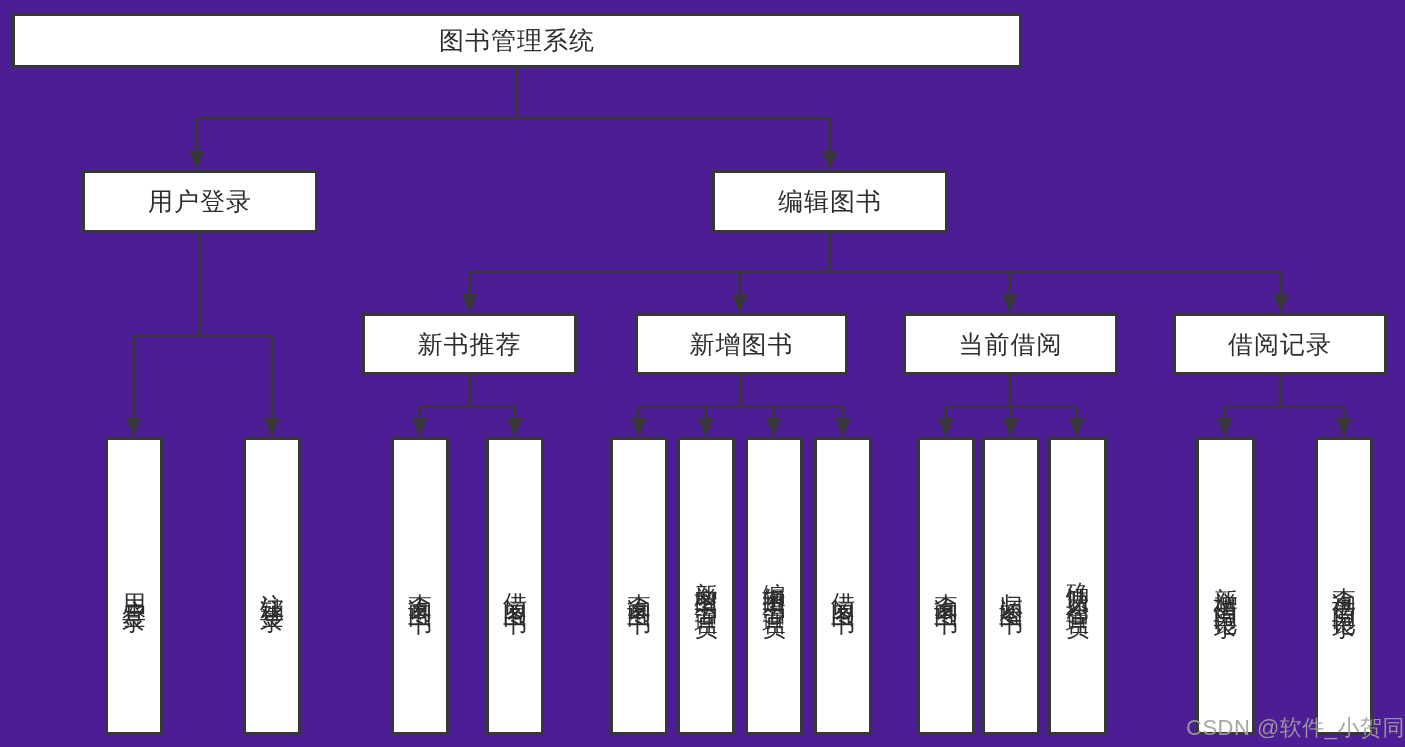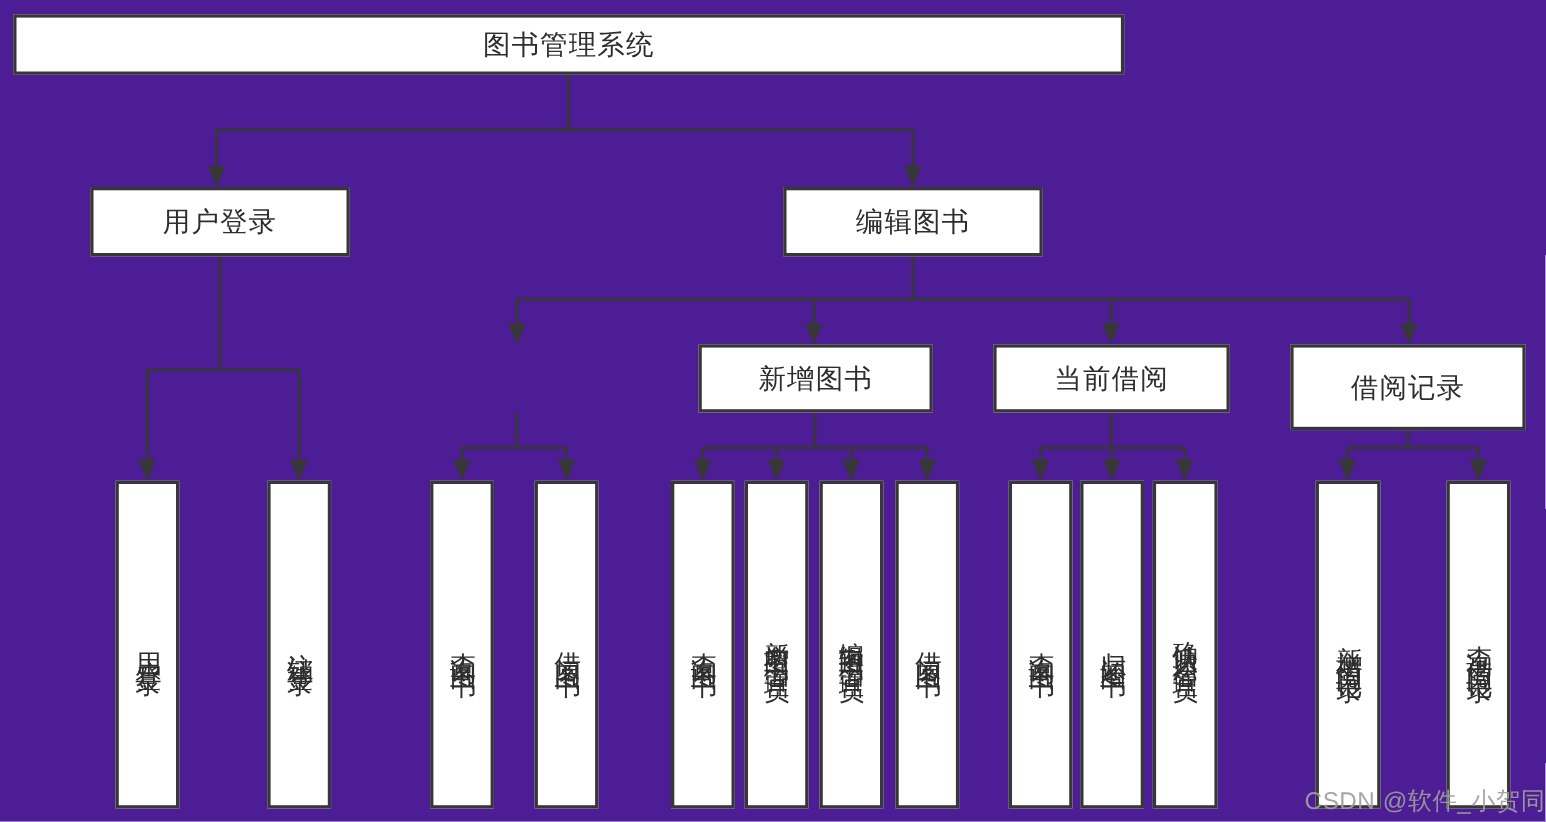--- a/index.html
+++ b/index.html
@@ -98,27 +98,30 @@
     <span>图书管理系统</span>
   </div>
 
   <div class="box hbox" style="left:82px; top:170px; width:236px; height:63px;">
     <span>用户登录</span>
   </div>
   <div class="box hbox" style="left:712px; top:170px; width:236px; height:63px;">
     <span>编辑图书</span>
   </div>
 
+  <div class="box hbox" style="left:362px; top:313px; width:215px; height:62px;">
+    <span>新书推荐</span>
+  </div>
   <div class="box hbox" style="left:635px; top:313px; width:213px; height:62px;">
     <span>新增图书</span>
   </div>
   <div class="box hbox" style="left:903px; top:313px; width:215px; height:62px;justify-content:center;">
     <span>当前借阅</span>
   </div>
-  <div class="box hbox" style="left:1173px; top:313px; width:214px; height:78px;">
+  <div class="box hbox" style="left:1173px; top:313px; width:214px; height:62px;">
     <span>借阅记录</span>
   </div>
 
   <div class="box vbox" style="left:105px; top:437px; width:58px; height:298px;">
     <span>用户登录</span>
   </div>
   <div class="box vbox" style="left:243px; top:437px; width:58px; height:298px;">
     <span>注销登录</span>
   </div>
 

